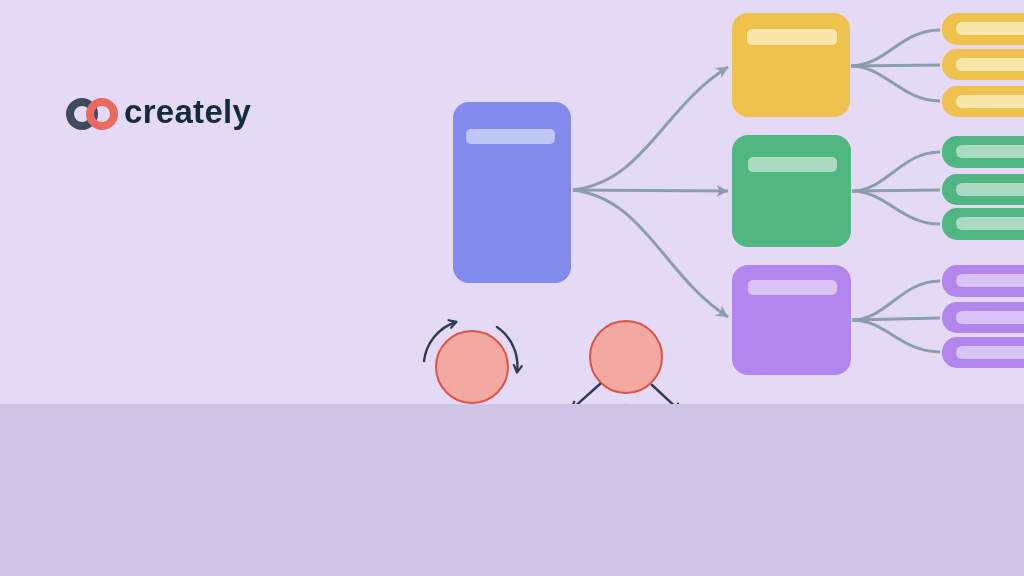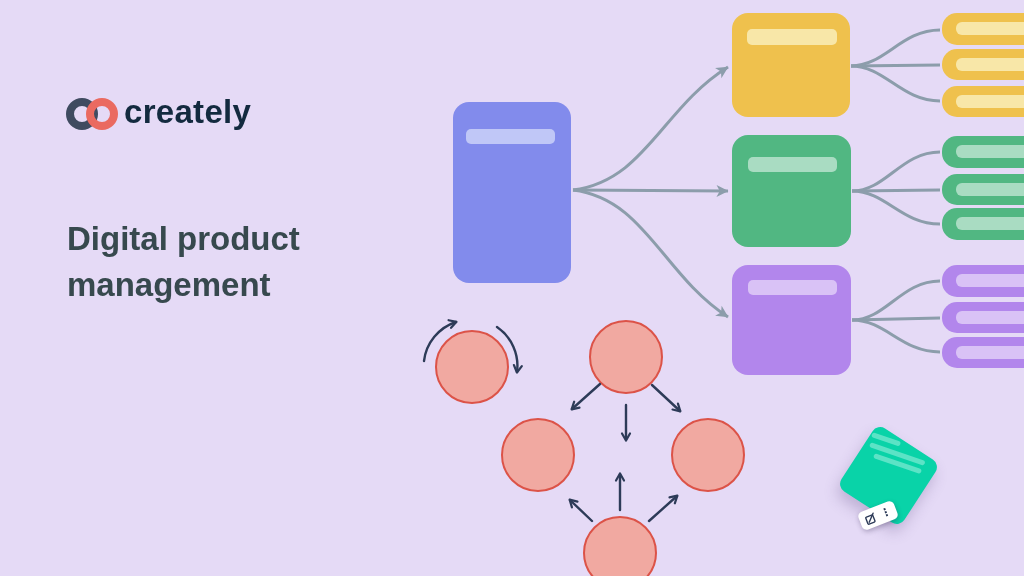--- a/index.html
+++ b/index.html
@@ -1,18 +1,18 @@
 <!DOCTYPE html>
 <html style="--bg: #e5daf6; --heading_text: #37494e; --logo_navy: #132a3f; --logo_ring_dark: #3f4b60; --logo_ring_red: #ea6a60; --node_blue: #828bec; --node_blue_bar: #c0c7f7; --node_yellow: #efc14d; --node_yellow_bar: #f8e7a8; --node_green: #51b782; --node_green_bar: #a9dcc2; --node_purple: #b286ec; --node_purple_bar: #d9c2f6; --line_gray: #8c9dab; --arrow_navy: #2d3b58; --circle_pink: #f1a9a1; --circle_pink_border: #dc5348; --note_teal: #09d3a8; --note_teal_line: #5ce3c6; --toolbar_bg: #ffffff;"><head>
 <meta charset="utf-8">
 <style>
   html,body{margin:0;padding:0;background:#cfc3e6;}
   .canvas{
     position:relative;
-    width:1024px;height:576px;
+    width:1024px;height:404px;
     overflow:hidden;
     background:var(--bg);
     font-family:"Liberation Sans", sans-serif;
   }
   
   .logo{position:absolute;left:66px;top:96px;width:260px;height:40px;}
   .ring{position:absolute;width:32px;height:32px;border-radius:50%;box-sizing:border-box;top:2px;}
   .ring.dark{left:0;border:8px solid var(--logo_ring_dark);}
   .ring.red{left:20px;border:8px solid var(--logo_ring_red);}
   .logo-text{
@@ -76,21 +76,20 @@
 <body>
 
 <div class="canvas">
 
   <div class="logo">
     <span class="ring dark"></span>
     <span class="ring red"></span>
     <span class="logo-text">creately</span>
   </div>
 
-  <h1 class="heading">Digital product management</h1>
 
   <div class="node c-blue" style="left:453px;top:102px;width:118px;height:181px;">
     <div class="bar cb-blue" style="left:13px;top:27px;width:89px;height:15px;"></div>
   </div>
 
   <div class="node c-yellow" style="left:732px;top:13px;width:118px;height:104px;">
     <div class="bar cb-yellow" style="left:15px;top:16px;width:90px;height:16px;"></div>
   </div>
   <div class="node c-green" style="left:732px;top:135px;width:119px;height:112px;">
     <div class="bar cb-green" style="left:16px;top:22px;width:89px;height:15px;"></div>

